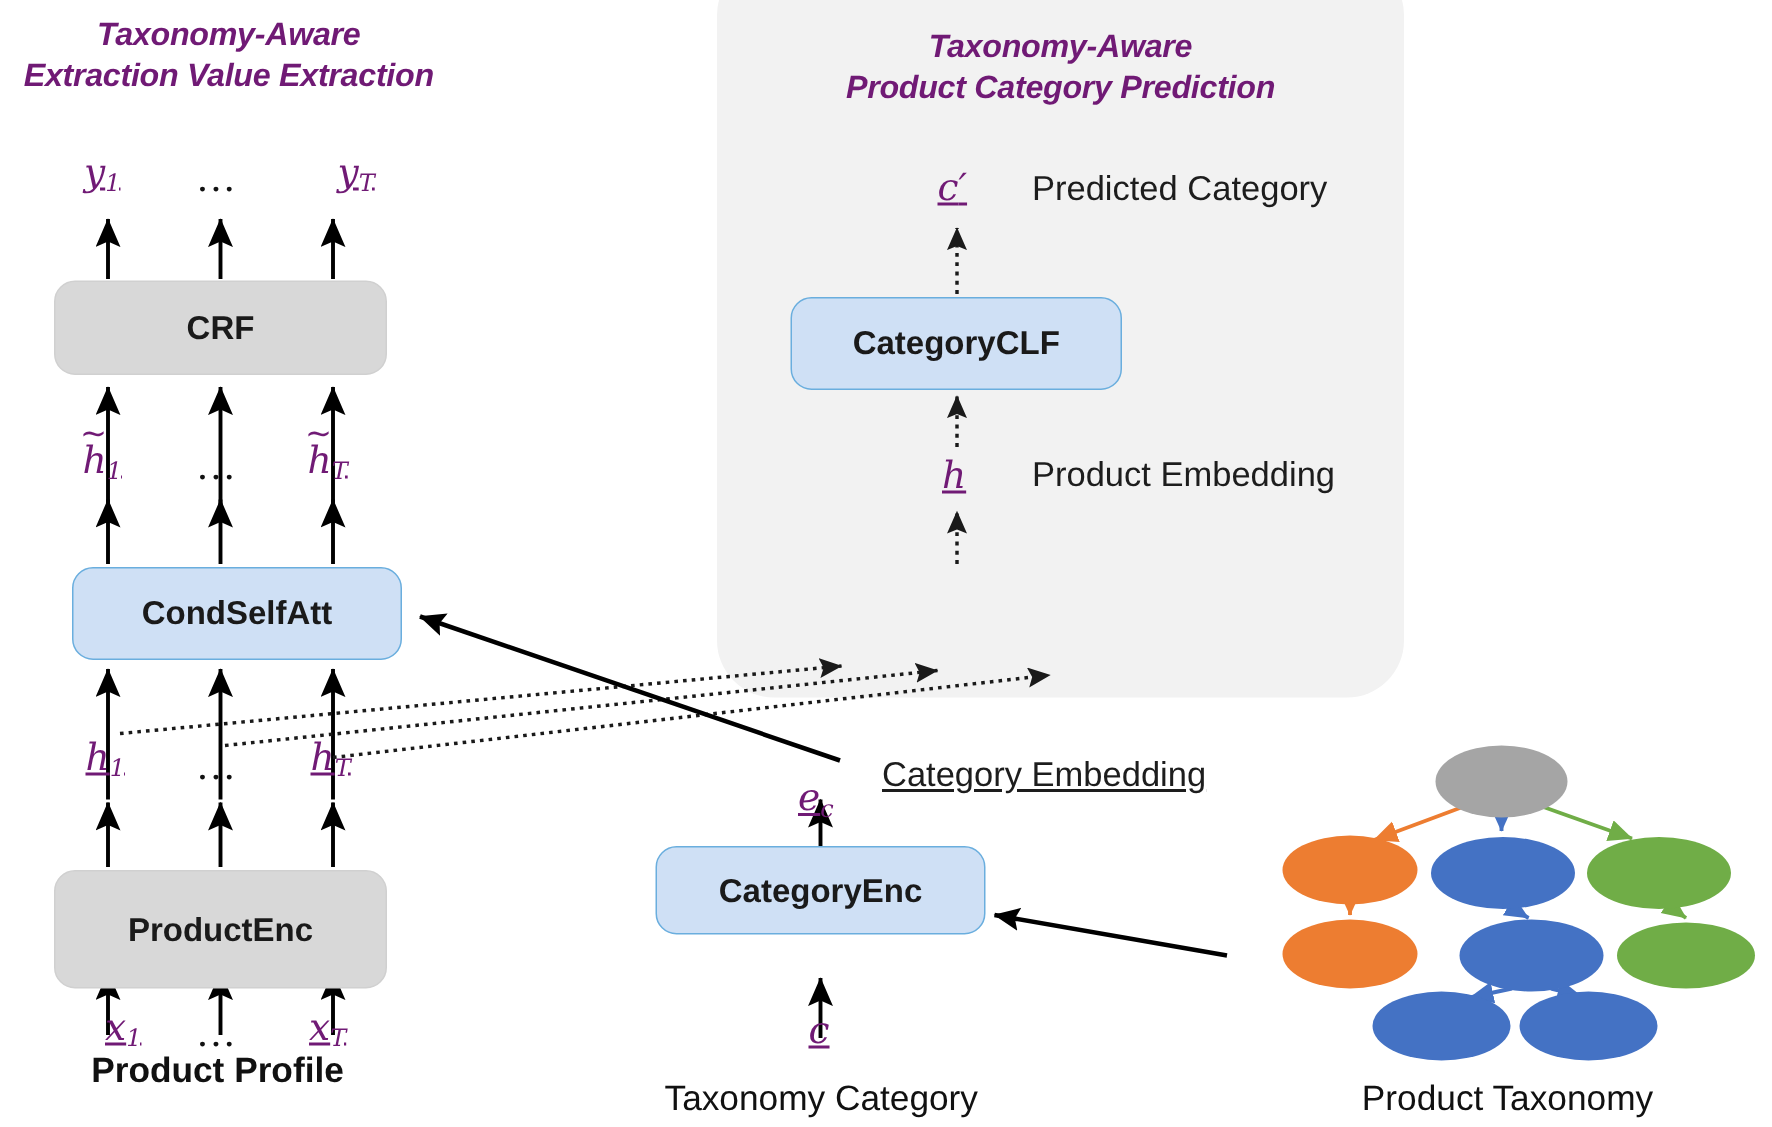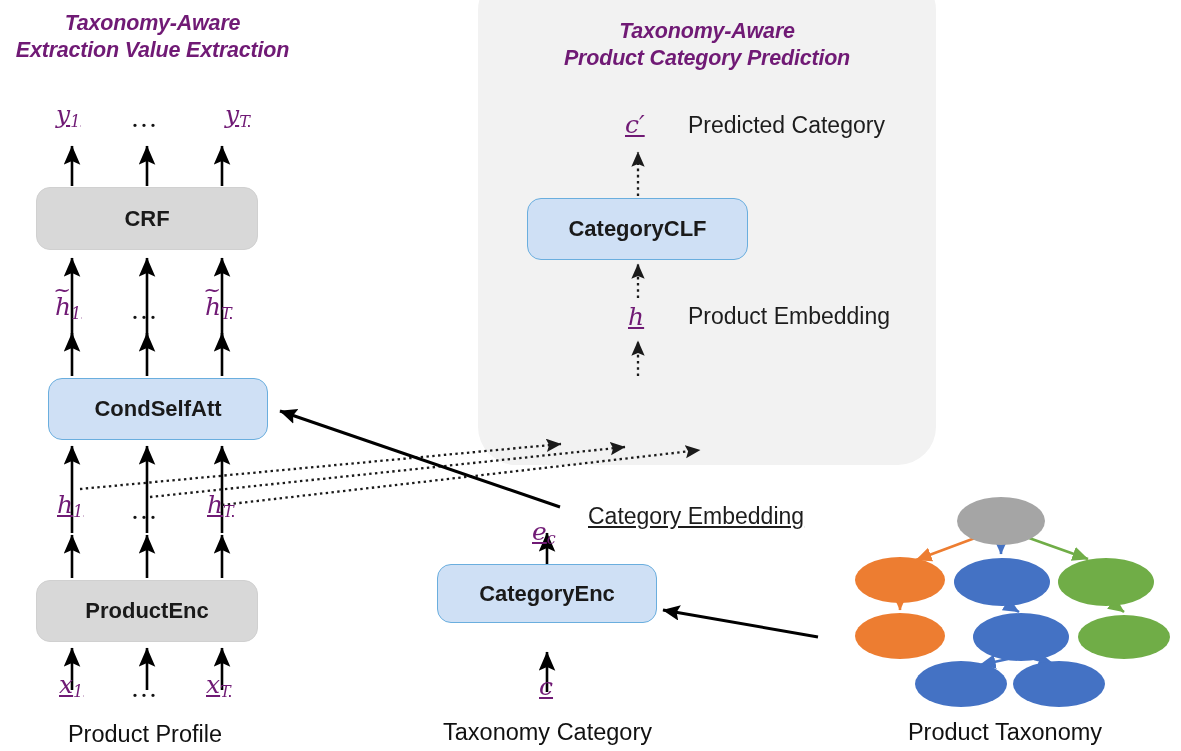--- a/index.html
+++ b/index.html
@@ -29,21 +29,21 @@
   .box{
     position:absolute;display:flex;align-items:center;justify-content:center;
     font-weight:bold;font-size:22px;color:#1a1a1a;
     border-radius:14px;box-sizing:border-box;
   }
   .box.gray{background:#d8d8d8;border:1px solid #d0d0d0;}
   .box.blue{background:#cfe0f5;border:1.4px solid #6aaede;}
 
   #box-crf         {left:36px; top:187px; width:222px;height:63px;}
   #box-condselfatt {left:48px; top:378px; width:220px;height:62px;}
-  #box-productenc  {left:36px; top:580px; width:222px;height:62px;}
+  #box-productenc  {left:36px; top:580px; width:222px;height:79px;}
   #box-categoryclf {left:527px;top:198px; width:221px;height:62px;}
   #box-att         {left:527px;top:378px; width:221px;height:62px;}
   #box-categoryenc {left:437px;top:564px; width:220px;height:59px;}
 
   
   .math{
     position:absolute;font-family:"DejaVu Serif", serif;font-style:italic;
     font-size:25px;color:#701a75;white-space:nowrap;text-decoration:underline;
   }
   .math .sub{font-size:16px;vertical-align:-0.28em;font-style:italic;}
@@ -212,21 +212,21 @@
   </div>
 
   <div class="math" style="left:57px;top:490px;">
     <i>h</i><span class="sub">1</span>
   </div>
   <div class="dots" style="left:131px;top:496px;">...</div>
   <div class="math" style="left:207px;top:490px;">
     <i>h</i><span class="sub"><i>T</i></span>
   </div>
 
-  <div class="math" style="left:59px;top:670px;">
+  <div class="math" style="left:70px;top:670px;">
     <i>x</i><span class="sub">1</span>
   </div>
   <div class="dots" style="left:131px;top:674px;">...</div>
   <div class="math" style="left:206px;top:670px;">
     <i>x</i><span class="sub"><i>T</i></span>
   </div>
 
   <div class="math" style="left:625px;top:110px;">
     <i>c</i><span class="prime">′</span>
   </div>
@@ -239,17 +239,17 @@
 
   <div class="math" style="left:532px;top:500px;margin-top:17px;">
     <i>e</i><span class="sub"><i>c</i></span>
   </div>
   <div class="plain" style="left:588px;top:503px;text-decoration:underline;">Category Embedding</div>
 
   <div class="math" style="left:539px;top:672px;">
     <i>c</i>
   </div>
 
-  <div class="caption" style="left:45px;top:721px;width:200px;">Product Profile</div>
+  <div class="caption" style="left:45px;top:700px;width:200px;font-weight:bold;">Product Profile</div>
   <div class="caption" style="left:440px;top:719px;width:215px;">Taxonomy Category</div>
   <div class="caption" style="left:905px;top:719px;width:200px;">Product Taxonomy</div>
 
 </div>
 
 </body></html>

